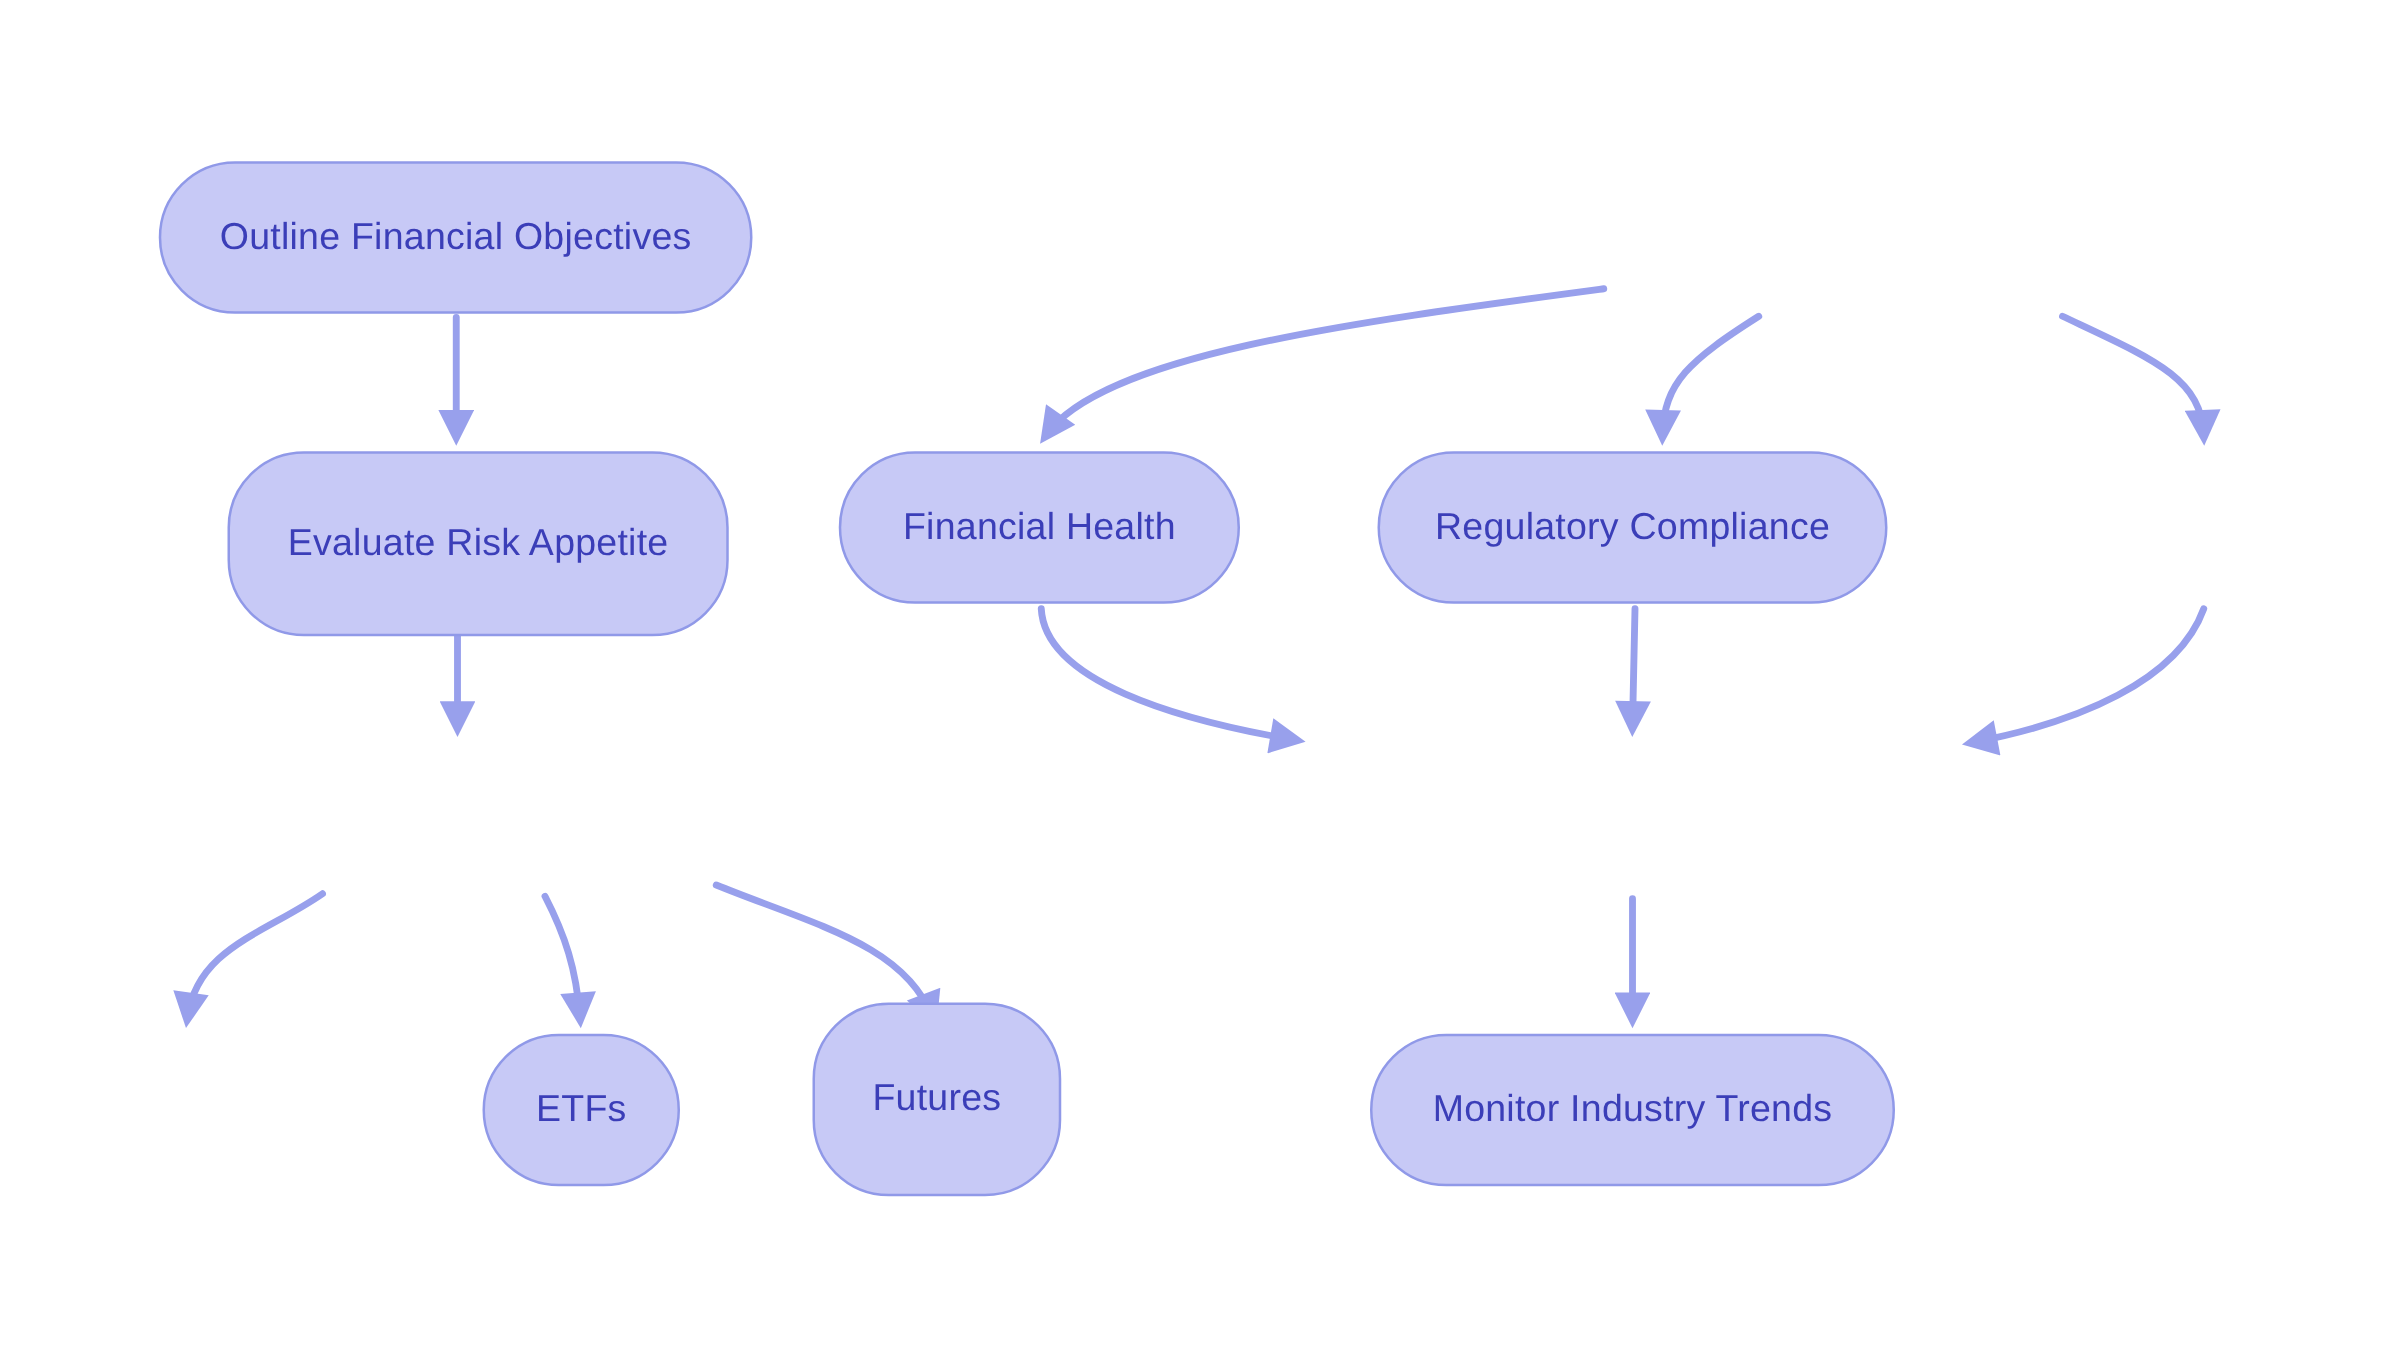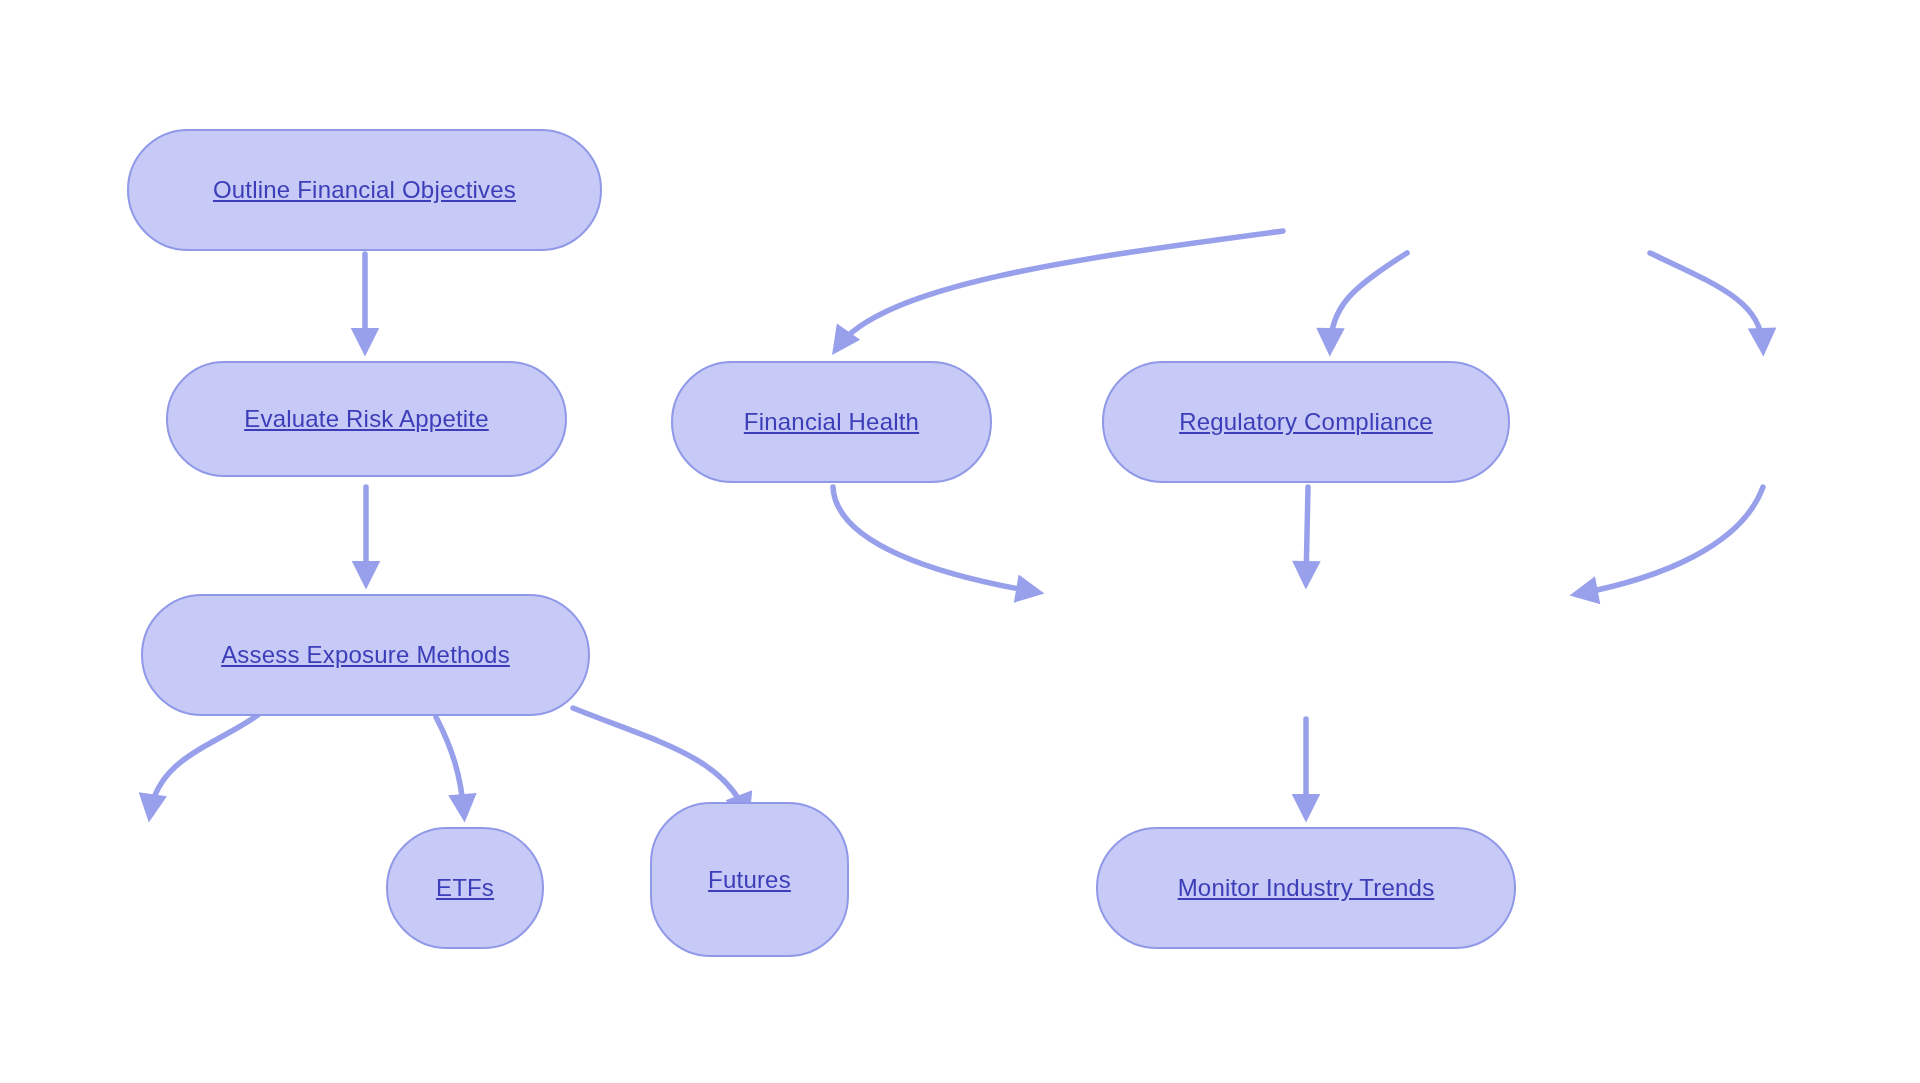--- a/index.html
+++ b/index.html
@@ -36,25 +36,24 @@
     border: 2.5px solid var(--node-border);
     border-radius: 61px;
     display: flex;
     align-items: center;
     justify-content: center;
     text-align: center;
     padding: 0 18px;
   }
   .node-label {
     color: var(--node-text);
-    font-size: 24px;
+    font-size: 30px;
     line-height: 1.15;
     letter-spacing: 0.2px;
     white-space: nowrap;
-    text-decoration: underline;
   }
 </style>
 </head>
 <body>
 
 <div class="canvas">
 
   <svg class="edges" viewBox="0 0 1920 1083" xmlns="http://www.w3.org/2000/svg">
     <defs>
       <marker id="arrowhead" viewBox="0 0 10 10" refX="7" refY="5" markerWidth="6" markerHeight="5.2" orient="auto-start-reverse">
@@ -72,27 +71,24 @@
     <path class="edge" d="M833,487 C836,545 942,576 1036,592" marker-end="url(#arrowhead)"></path>
     <path class="edge" d="M1308,487 L1306,581" marker-end="url(#arrowhead)"></path>
     <path class="edge" d="M1763,487 C1742,545 1662,578 1578,594" marker-end="url(#arrowhead)"></path>
     <path class="edge" d="M1306,719 L1306,814" marker-end="url(#arrowhead)"></path>
   </svg>
 
   <div class="node" style="left:127px; top:129px; width:475px; height:122px">
     <span class="node-label">Outline Financial Objectives</span>
   </div>
 
-  <div class="node" style="left:166px; top:361px; width:401px; height:116px">
+  <div class="node" style="left:182px; top:361px; width:401px; height:148px">
     <span class="node-label">Evaluate Risk Appetite</span>
   </div>
 
-  <div class="node" style="left:141px; top:594px; width:449px; height:122px">
-    <span class="node-label">Assess Exposure Methods</span>
-  </div>
 
 
   <div class="node" style="left:386px; top:827px; width:158px; height:122px">
     <span class="node-label">ETFs</span>
   </div>
 
   <div class="node" style="left:650px; top:802px; width:199px; height:155px">
     <span class="node-label">Futures</span>
   </div>
 

